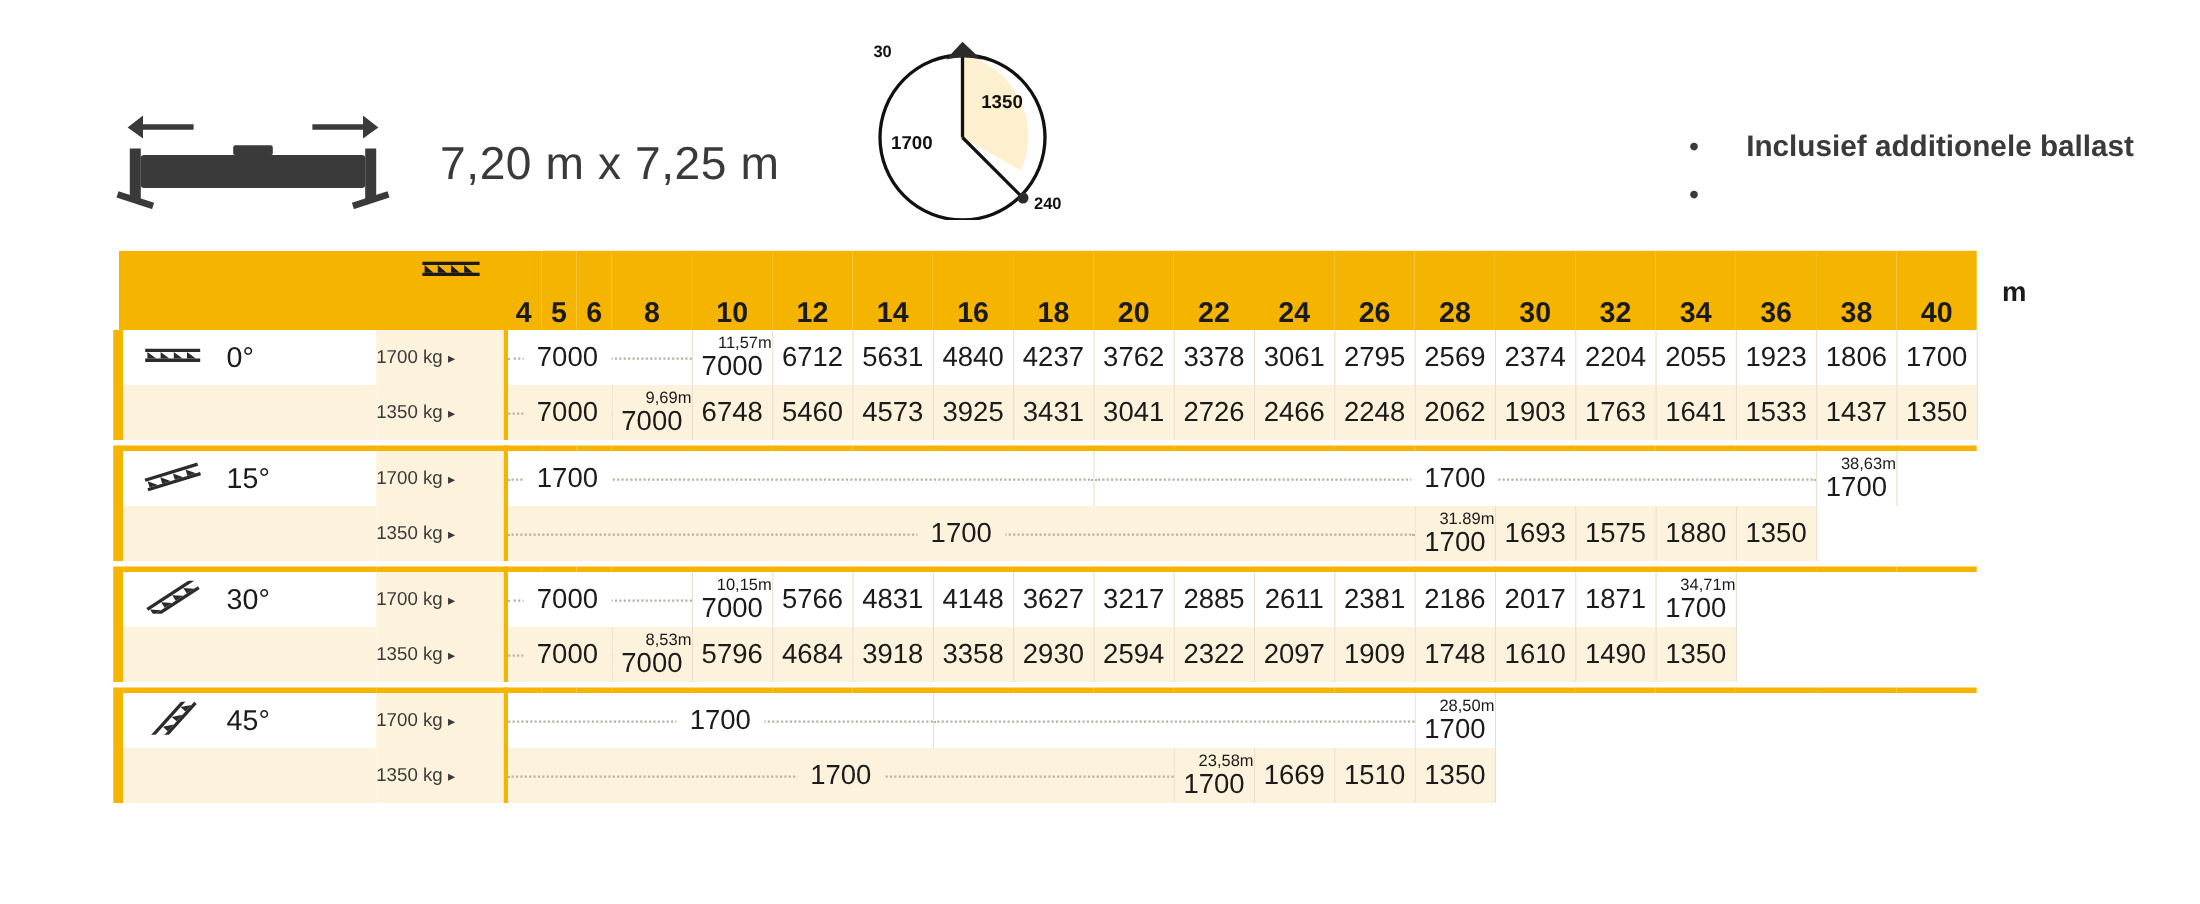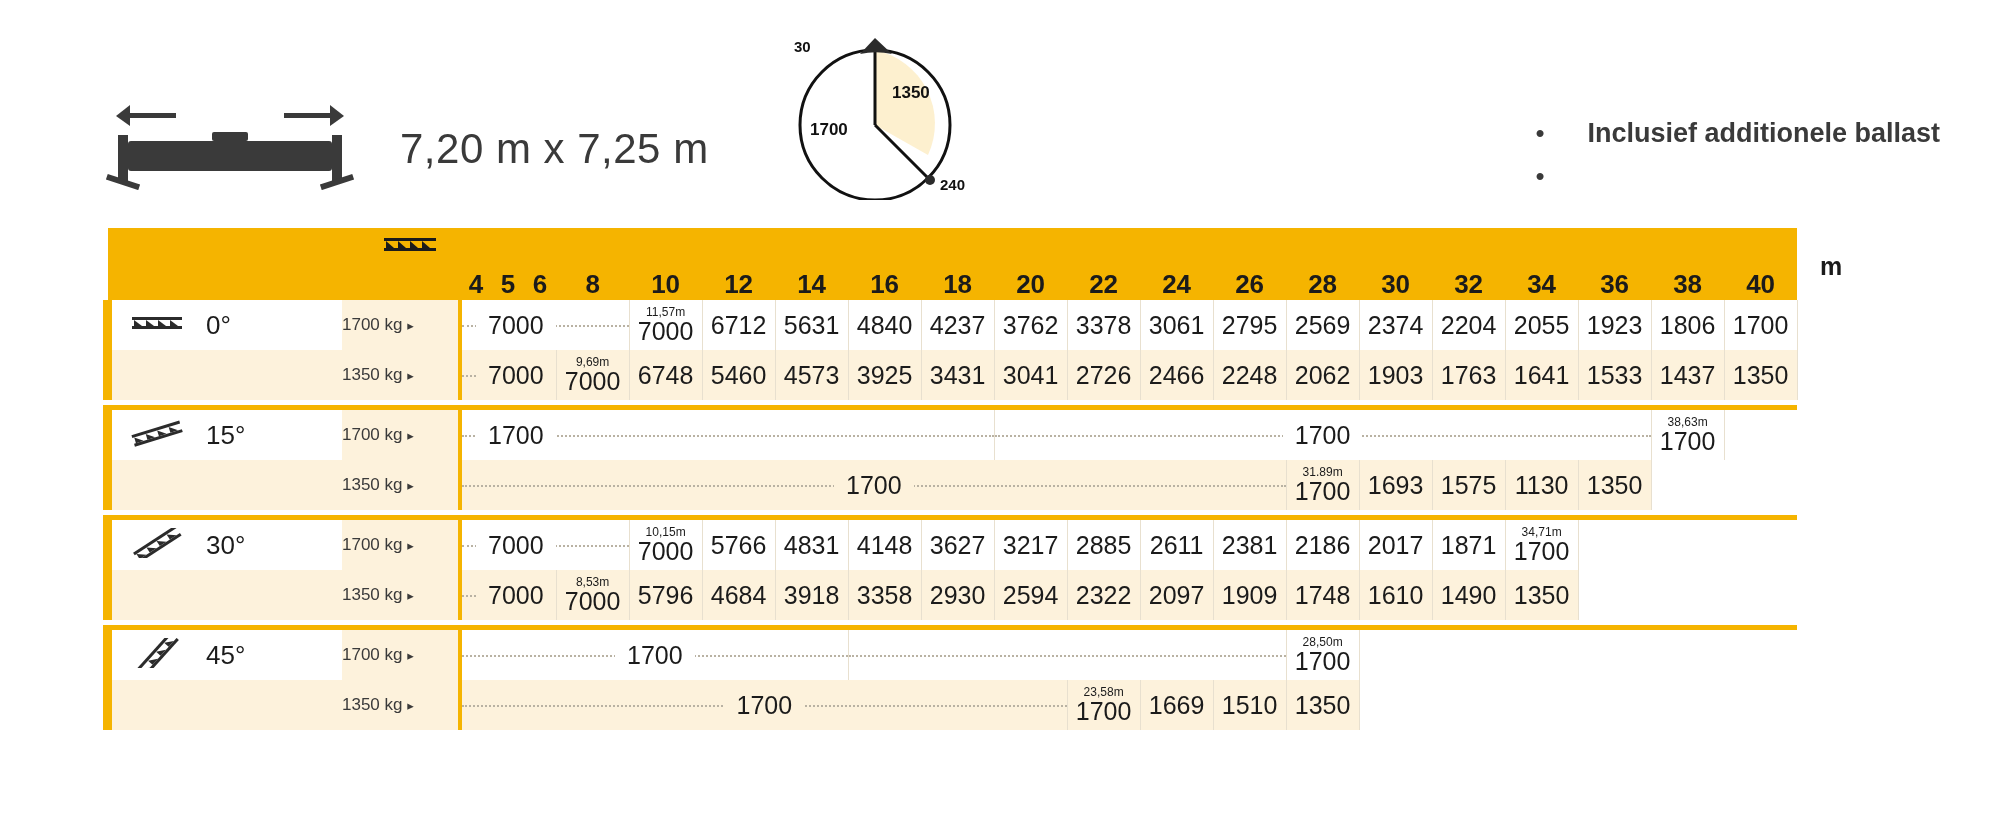--- a/index.html
+++ b/index.html
@@ -77,21 +77,21 @@
     position:absolute;left:0;right:0;top:50%;
     border-top:2px dotted #b9b2a3;
   }
   .span-val{
     position:relative;display:inline-block;padding:0 12px;
     background:inherit;font-size:25px;
   }
   .span-val.cream{background:#fdf2dc;}
   .span-val.white{background:#ffffff;}
   .radius-lbl{
-    font-size:12px;color:#1b1b1b;line-height:1.05;display:block;
+    font-size:15px;color:#1b1b1b;line-height:1.05;display:block;text-align:right;
   }
   .stacked{line-height:1.05;}
   .stacked .big{font-size:25px;display:block;}
 </style>
 </head>
 <body>
 
 <div class="sheet">
 
   <div class="header">
@@ -259,21 +259,21 @@
             <td class="datacell span-cell r-white" colspan="9" style="text-align:center;"><span class="dotline"></span><span class="span-val white">1700</span></td>
             <td class="datacell r-white"><span class="stacked"><span class="radius-lbl">38,63m</span><span class="big">1700</span></span></td>
           </tr>
           <tr>
             <td class="sec-left alt"></td>
             <td class="cap-cell">1350 kg <span class="arrow">▸</span></td>
             <td class="datacell span-cell r-cream" colspan="13" style="text-align:center;"><span class="dotline"></span><span class="span-val cream">1700</span></td>
             <td class="datacell r-cream"><span class="stacked"><span class="radius-lbl">31.89m</span><span class="big">1700</span></span></td>
             <td class="datacell r-cream"><span>1693</span></td>
             <td class="datacell r-cream"><span>1575</span></td>
-            <td class="datacell r-cream"><span>1130</span></td>
+            <td class="datacell r-cream"><span>1880</span></td>
             <td class="datacell r-cream"><span>1350</span></td>
           </tr>
           <tr class="thickline">
             <td colspan="22"></td>
           </tr>
           <tr>
             <td class="sec-left" rowspan="1">
               <div class="boom-cell">
                 <span><svg width="62" height="30" viewBox="0 0 62 30">
                     <g transform="rotate(-33 31 15)" fill="#2b2b2b">

